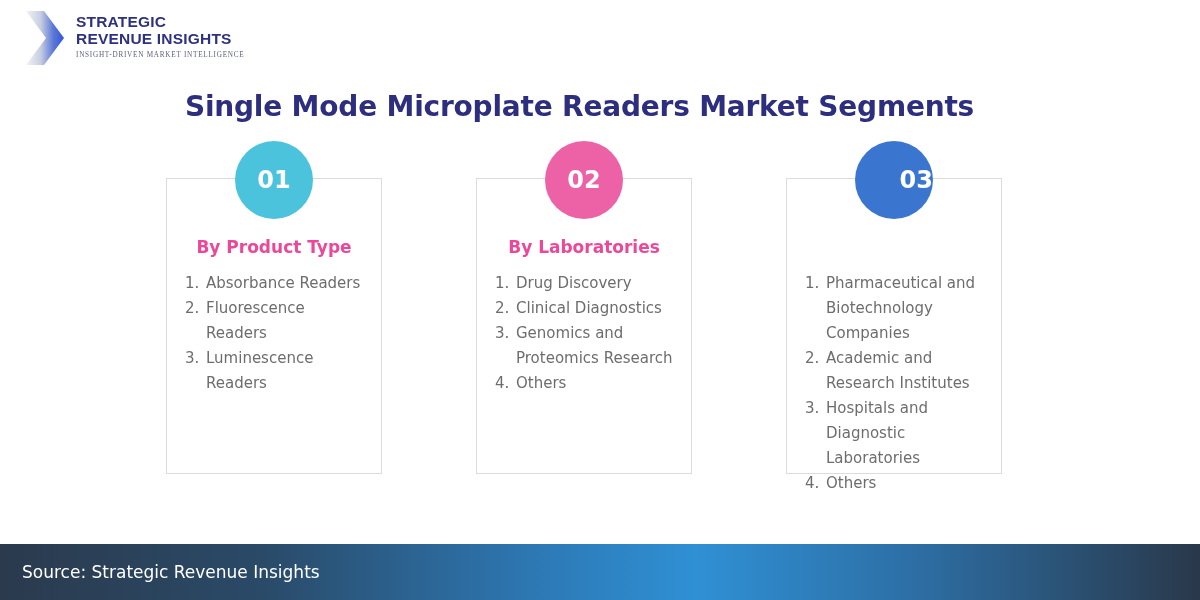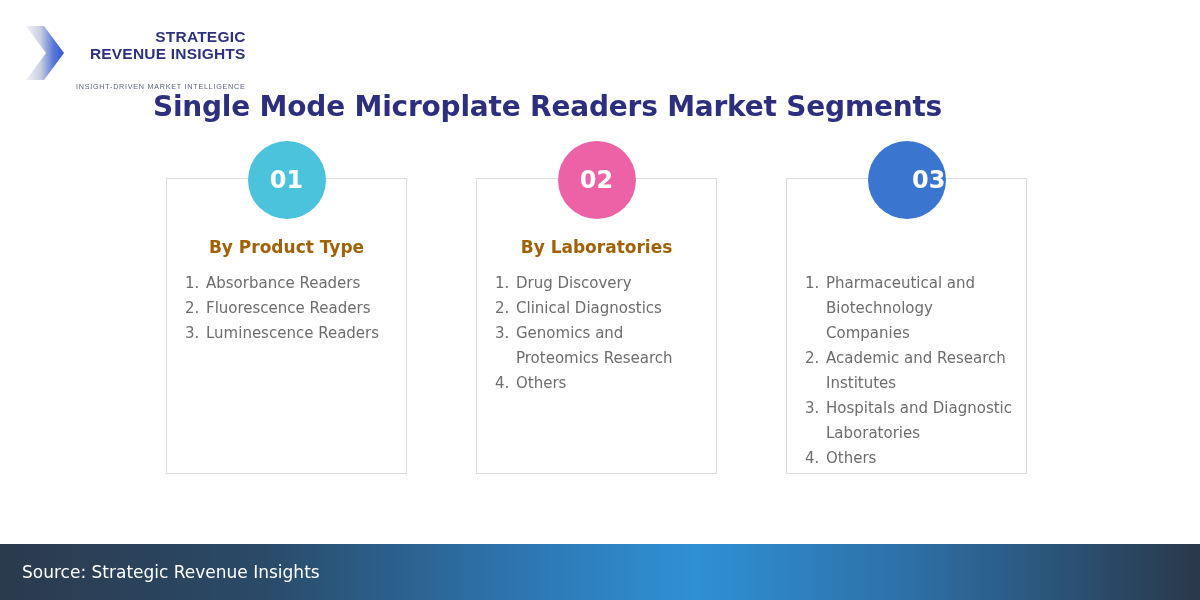--- a/index.html
+++ b/index.html
@@ -13,78 +13,78 @@
     background: #ffffff;
     font-family: "DejaVu Sans", sans-serif;
     overflow: hidden;
     position: relative;
   }
 
   
   .logo-block {
     position: absolute;
     left: 24px;
-    top: 24px;
+    top: 9px;
     display: flex;
     align-items: flex-start;
-    text-align: right;
   }
   .logo-mark {
     width: 42px;
     height: 58px;
     margin-right: 10px;
     flex: none;
   }
   .logo-text {
     padding-top: 4px;
   }
   .logo-name {
     font-family: "Liberation Sans", sans-serif;
     font-weight: bold;
     font-size: 15.5px;
     line-height: 17px;
     letter-spacing: 0.2px;
     color: #2d3180;
     white-space: nowrap;
   }
   .logo-tagline {
-    font-family: Liberation Sans, sans-serif;
+    font-family: Liberation Serif, serif;
     font-size: 7.2px;
     letter-spacing: 0.75px;
     color: #5d6180;
-    margin-top: 20px;
+    margin-top: 4px;
     white-space: nowrap;
   }
 
   
   .page-title {
     position: absolute;
     left: 0;
     top: 90px;
     width: 1095px;
     text-align: center;
     font-family: "DejaVu Sans", sans-serif;
     font-weight: bold;
     font-size: 28px;
     color: #2d2f7e;
     letter-spacing: -0.2px;
+    padding-left: 32px;
   }
 
   
   .cards {
     position: absolute;
     left: 0;
     top: 178px;
     width: 1200px;
     height: 298px;
   }
   .card {
     position: absolute;
     top: 0;
-    width: 241px;
+    width: 216px;
     height: 296px;
     border: 1px solid #dcdcdc;
     background: #ffffff;
     box-sizing: border-box;
   }
   .card-1 { left: 166px; }
   .card-2 { left: 476px; }
   .card-3 { left: 786px; }
 
   .badge {
@@ -106,21 +106,21 @@
 
   .card-heading {
     position: absolute;
     top: 58px;
     left: 0;
     width: 100%;
     text-align: center;
     font-family: "DejaVu Sans", sans-serif;
     font-weight: bold;
     font-size: 17px;
-    color: #a16207;
+    color: #ec4899;
   }
 
   .card-list {
     position: absolute;
     top: 92px;
     left: 18px;
     right: 12px;
     margin: 0;
     padding: 0;
     list-style: none;

